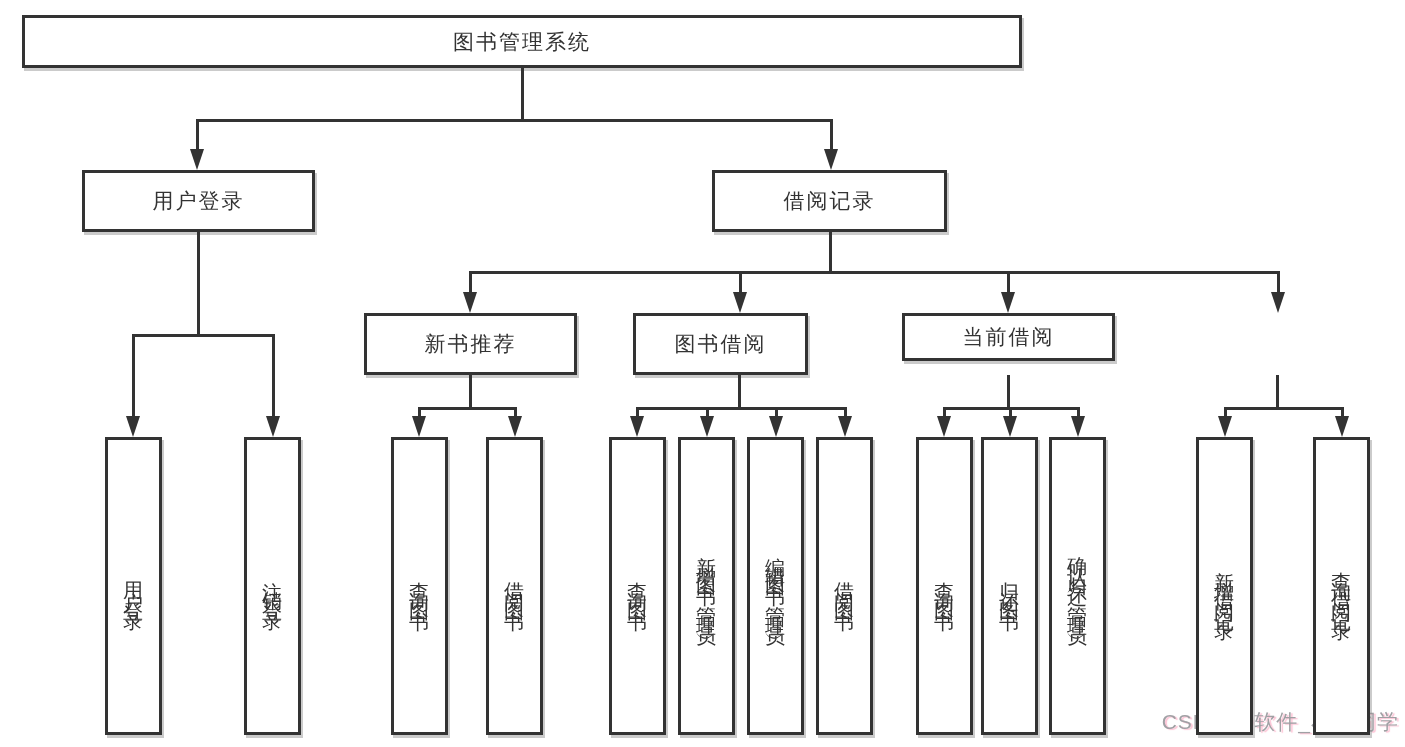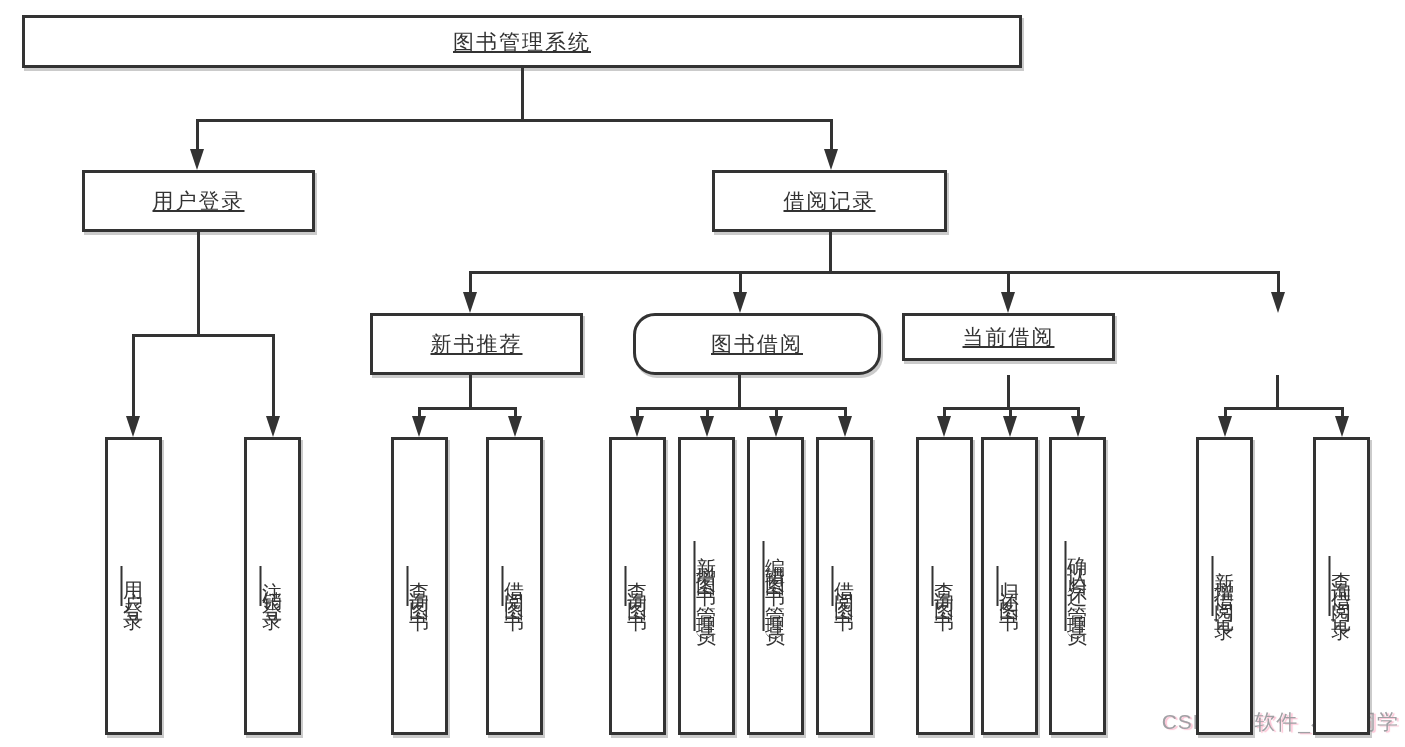--- a/index.html
+++ b/index.html
@@ -19,21 +19,20 @@
     box-shadow: 2px 3px 0 rgba(140,140,140,0.45);
     display: flex;
     align-items: center;
     justify-content: center;
     color: #333333;
   }
   .node .lbl {
     font-size: 21px;
     letter-spacing: 2px;
     white-space: nowrap;
-    text-decoration: underline;
   }
   .node.vertical .lbl {
     writing-mode: vertical-rl;
     text-orientation: mixed;
     font-size: 20px;
     letter-spacing: 10px;
     line-height: 1;
     white-space: normal;
   }
   .cline {
@@ -66,24 +65,24 @@
   <div class="watermark">CSDN @软件_小贺同学</div>
 <div class="node" style="left: 22px; top: 15px; width: 1000px; height: 53px; border-color: rgb(51, 51, 51); background: rgb(255, 255, 255);">
       <span class="lbl">图书管理系统</span>
     </div>
     <div class="node" style="left: 82px; top: 170px; width: 233px; height: 62px; border-color: rgb(51, 51, 51); background: rgb(255, 255, 255);">
       <span class="lbl">用户登录</span>
     </div>
     <div class="node" style="left: 712px; top: 170px; width: 235px; height: 62px; border-color: rgb(51, 51, 51); background: rgb(255, 255, 255);">
       <span class="lbl">借阅记录</span>
     </div>
-    <div class="node" style="left: 364px; top: 313px; width: 213px; height: 62px; border-color: rgb(51, 51, 51); background: rgb(255, 255, 255); margin-left: 6px;">
+    <div class="node" style="left: 364px; top: 313px; width: 213px; height: 62px; border-color: rgb(51, 51, 51); background: rgb(255, 255, 255);">
       <span class="lbl">新书推荐</span>
     </div>
-    <div class="node" style="left: 633px; top: 313px; width: 248px; height: 62px; border-color: rgb(51, 51, 51); background: rgb(255, 255, 255); border-radius: 22px;">
+    <div class="node" style="left: 633px; top: 313px; width: 175px; height: 62px; border-color: rgb(51, 51, 51); background: rgb(255, 255, 255);">
       <span class="lbl">图书借阅</span>
     </div>
     <div class="node" style="left: 902px; top: 313px; width: 213px; height: 48px; border-color: rgb(51, 51, 51); background: rgb(255, 255, 255);">
       <span class="lbl">当前借阅</span>
     </div>
     <div class="node vertical" style="left: 105px; top: 437px; width: 57px; height: 298px; border-color: rgb(51, 51, 51); background: rgb(255, 255, 255);">
       <span class="lbl">用户登录</span>
     </div>
     <div class="node vertical" style="left: 244px; top: 437px; width: 57px; height: 298px; border-color: rgb(51, 51, 51); background: rgb(255, 255, 255);">
       <span class="lbl">注销登录</span>

